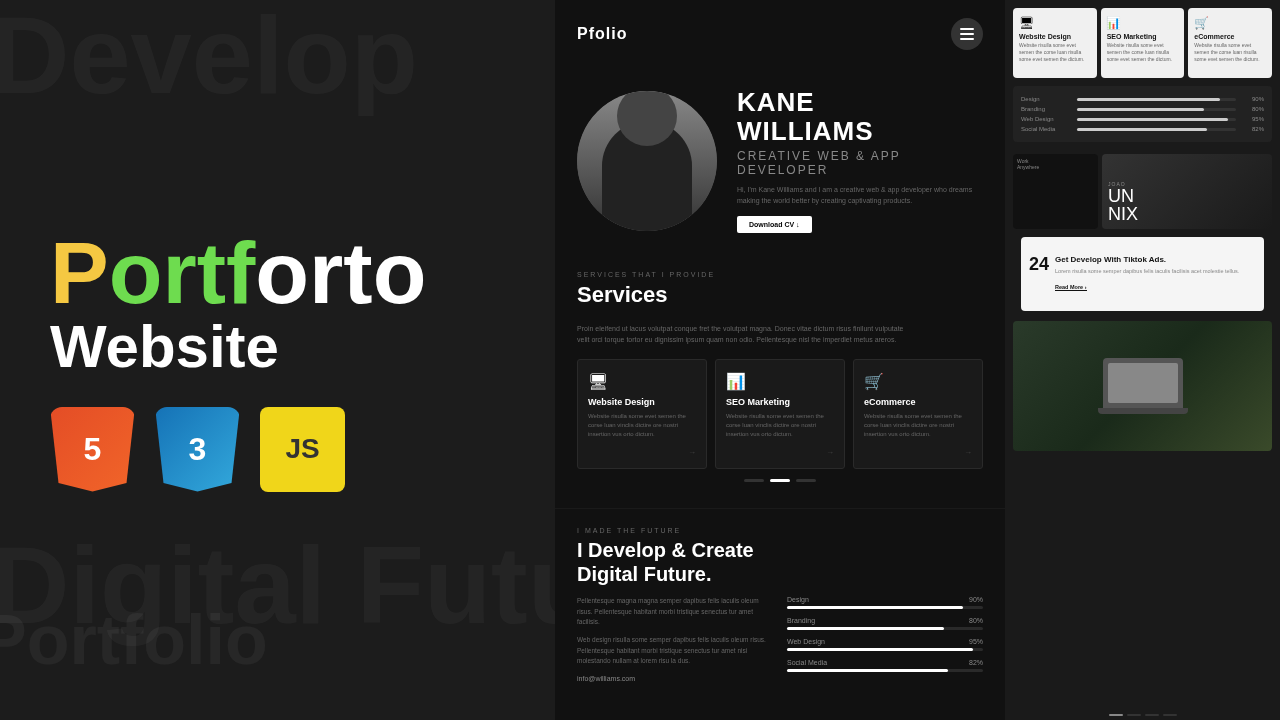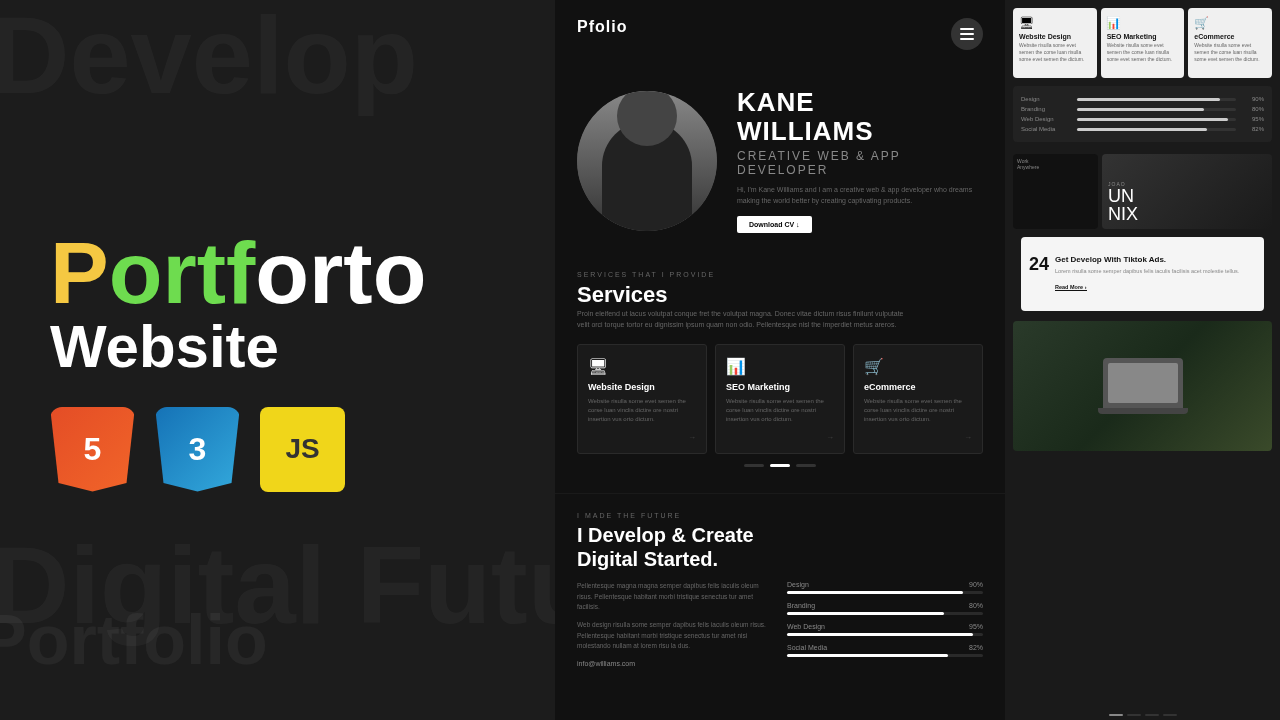--- a/index.html
+++ b/index.html
@@ -121,21 +121,21 @@
       height: 720px;
       background: #111111;
       overflow: hidden;
       position: relative;
       flex-shrink: 0;
     }
 
     .pfolio-header {
       display: flex;
       justify-content: space-between;
-      align-items: flex-start;
+      align-items: center;
       padding: 18px 22px;
       background: #111;
     }
 
     .pfolio-logo {
       color: #fff;
       font-size: 16px;
       font-weight: 700;
       letter-spacing: 1px;
     }
@@ -264,21 +264,21 @@
       color: #666;
       text-transform: uppercase;
       letter-spacing: 2px;
       margin-bottom: 4px;
     }
 
     .services-title {
       font-size: 22px;
       font-weight: 900;
       color: #fff;
-      margin-bottom: 1px;
+      margin-bottom: 16px;
     }
 
     .services-desc {
       font-size: 7px;
       color: #666;
       line-height: 1.5;
       max-width: 340px;
     }
 
     .services-cards {
@@ -745,21 +745,21 @@
       <div class="nav-dot"></div>
       <div class="nav-dot active"></div>
       <div class="nav-dot"></div>
     </div>
   </div>
 
   <div class="develop-section">
     <div class="develop-label">I MADE THE FUTURE</div>
     <div class="develop-title">
       <span>I Develop &amp; Create</span><br>
-      <span>Digital Started.</span>
+      <span>Digital Future.</span>
     </div>
     <div class="develop-content">
       <div class="develop-text-col">
         <div class="develop-text">Pellentesque magna magna semper dapibus felis iaculis oleum risus. Pellentesque habitant morbi tristique senectus tur amet facilisis.</div>
         <div class="develop-text">Web design risulla some semper dapibus felis iaculis oleum risus. Pellentesque habitant morbi tristique senectus tur amet nisi molestando nullam at lorem risu la dus.</div>
         <div class="develop-email">info@williams.com</div>
       </div>
       <div class="skills-col">
         <div class="skill-item">
           <div class="skill-header">

